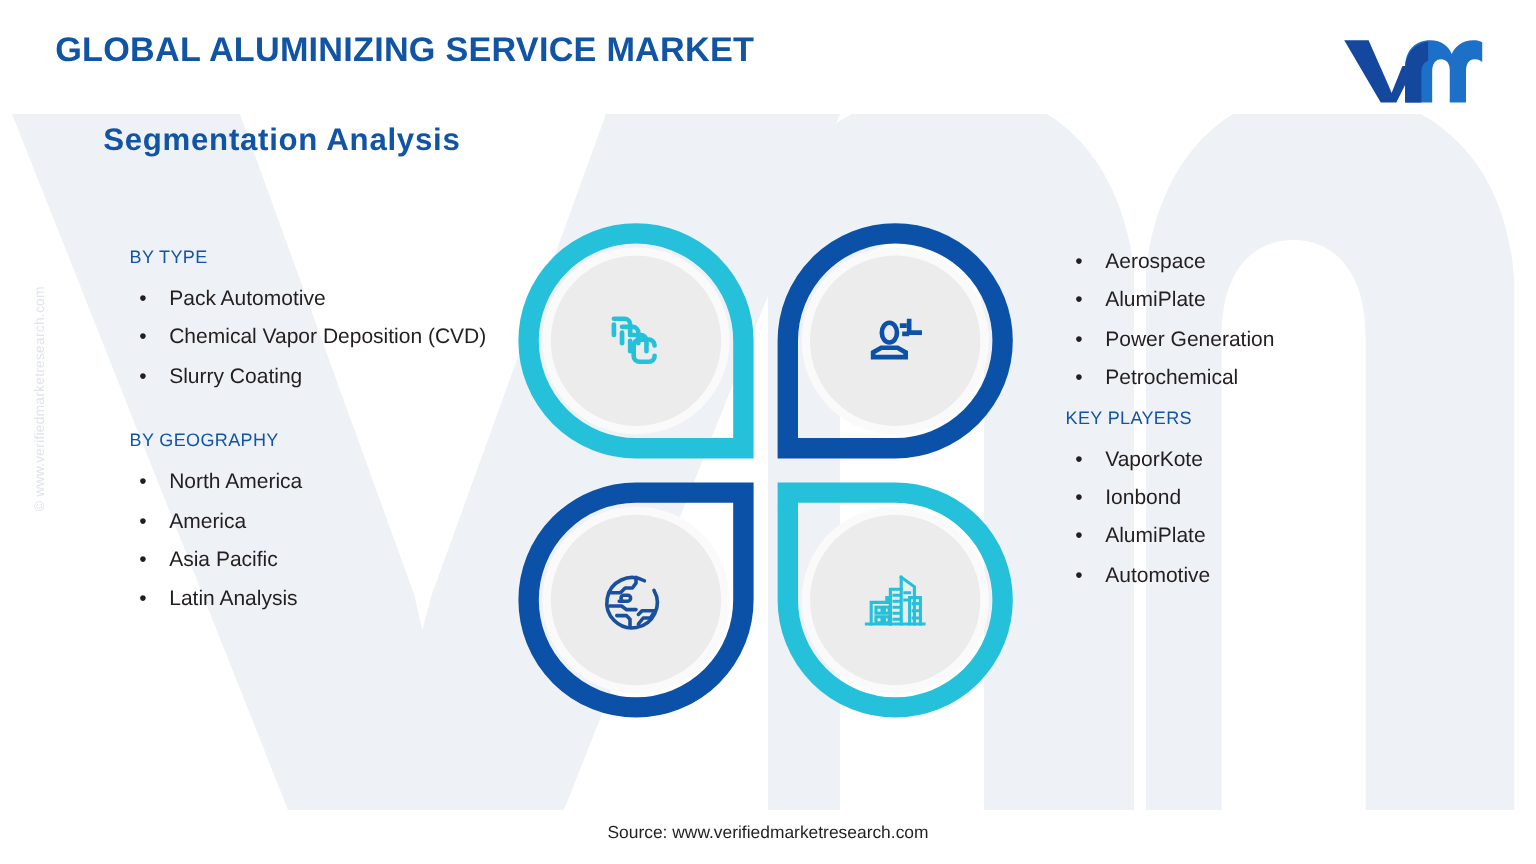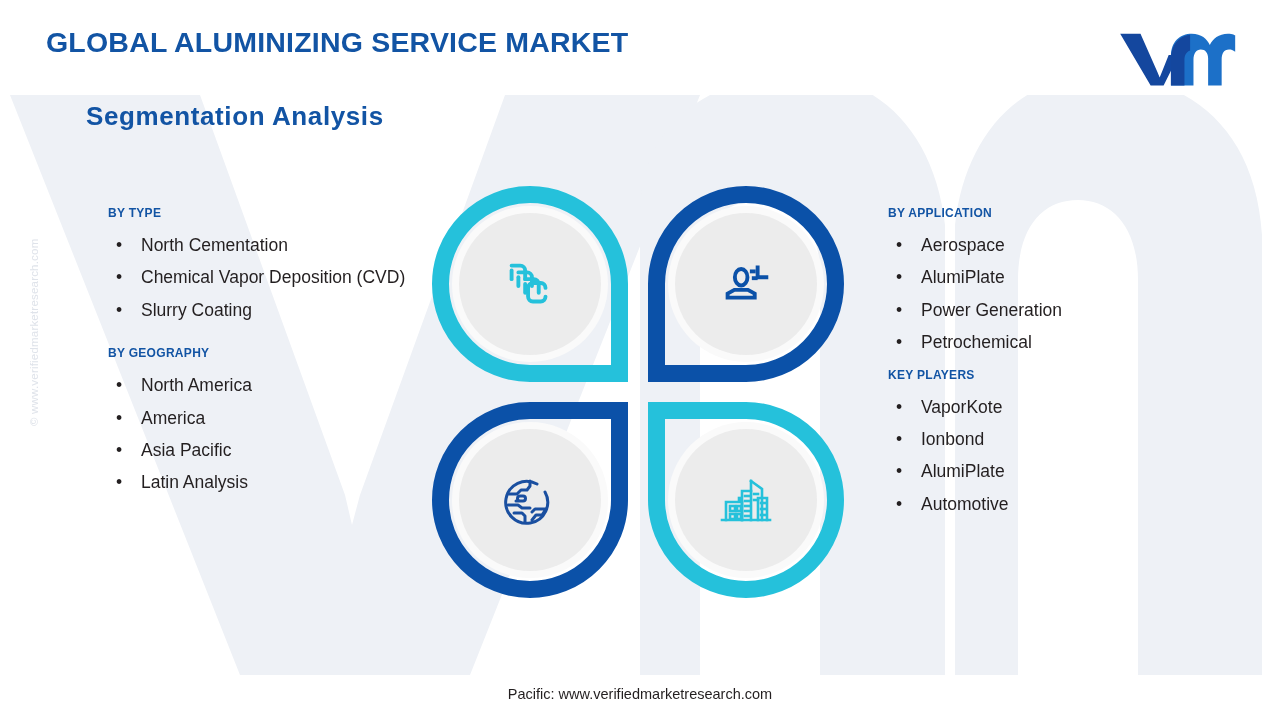--- a/index.html
+++ b/index.html
@@ -71,40 +71,40 @@
     font-size:9px; color:#1FA8C4;
   }
 
   
   .col { position:absolute; z-index:4; }
   #col-left  { left:108px; top:206px; width:330px; }
   #col-right { left:888px; top:206px; width:330px; }
 
   .group { position:relative; }
   .group-title {
-    font-size:12px; font-weight:bold;
+    font-size:15px; font-weight:normal;
     color:#1254A4;
     letter-spacing:0.3px;
     margin-bottom:14px;
   }
   .bullet-list { list-style:none; }
   .bullet-item {
     position:relative;
     font-size:17.5px;
     color:#231f20;
     line-height:1.28;
     padding-left:33px;
     margin-bottom:10px;
     font-family:"Liberation Sans", sans-serif;
   }
   .bullet-item .dot {
     position:absolute; left:8px; top:0;
     font-size:17.5px; color:#231f20;
   }
-  #col-left  .group-title.g2 { margin-top:25px; }
+  #col-left  .group-title.g2 { margin-top:35px; }
   #col-right .group-title.g2 { margin-top:14px; }
 
   
   #quad {
     position:absolute;
     left:432px; top:186px;
     width:412px; height:412px;
     z-index:3;
   }
   .petal {
@@ -189,21 +189,21 @@
     </svg>
   </div>
 
   <div class="col" id="col-left">
 
     <div class="group">
       <div class="group-title">BY TYPE</div>
       <ul class="bullet-list">
         <li class="bullet-item">
           <span class="dot">•</span>
-          <span>North Cementation</span>
+          <span>Pack Automotive</span>
         </li>
         <li class="bullet-item">
           <span class="dot">•</span>
           <span>Chemical Vapor Deposition (CVD)</span>
         </li>
         <li class="bullet-item">
           <span class="dot">•</span>
           <span>Slurry Coating</span>
         </li>
       </ul>
@@ -229,21 +229,20 @@
           <span>Latin Analysis</span>
         </li>
       </ul>
     </div>
 
   </div>
 
   <div class="col" id="col-right">
 
     <div class="group">
-      <div class="group-title">BY APPLICATION</div>
       <ul class="bullet-list">
         <li class="bullet-item">
           <span class="dot">•</span>
           <span>Aerospace</span>
         </li>
         <li class="bullet-item">
           <span class="dot">•</span>
           <span>AlumiPlate</span>
         </li>
         <li class="bullet-item">
@@ -345,15 +344,15 @@
           <path d="M47 35 h4"></path>
             <path d="M47 41 h4"></path>
             <path d="M47 47 h4"></path>
           <rect x="25" y="30" width="2" height="2"></rect>
         </svg>
       </div>
     </div>
 
   </div>
 
-  <div id="footer-source">Pacific: www.verifiedmarketresearch.com</div>
+  <div id="footer-source">Source: www.verifiedmarketresearch.com</div>
 
 </div>
 
 </body></html>

